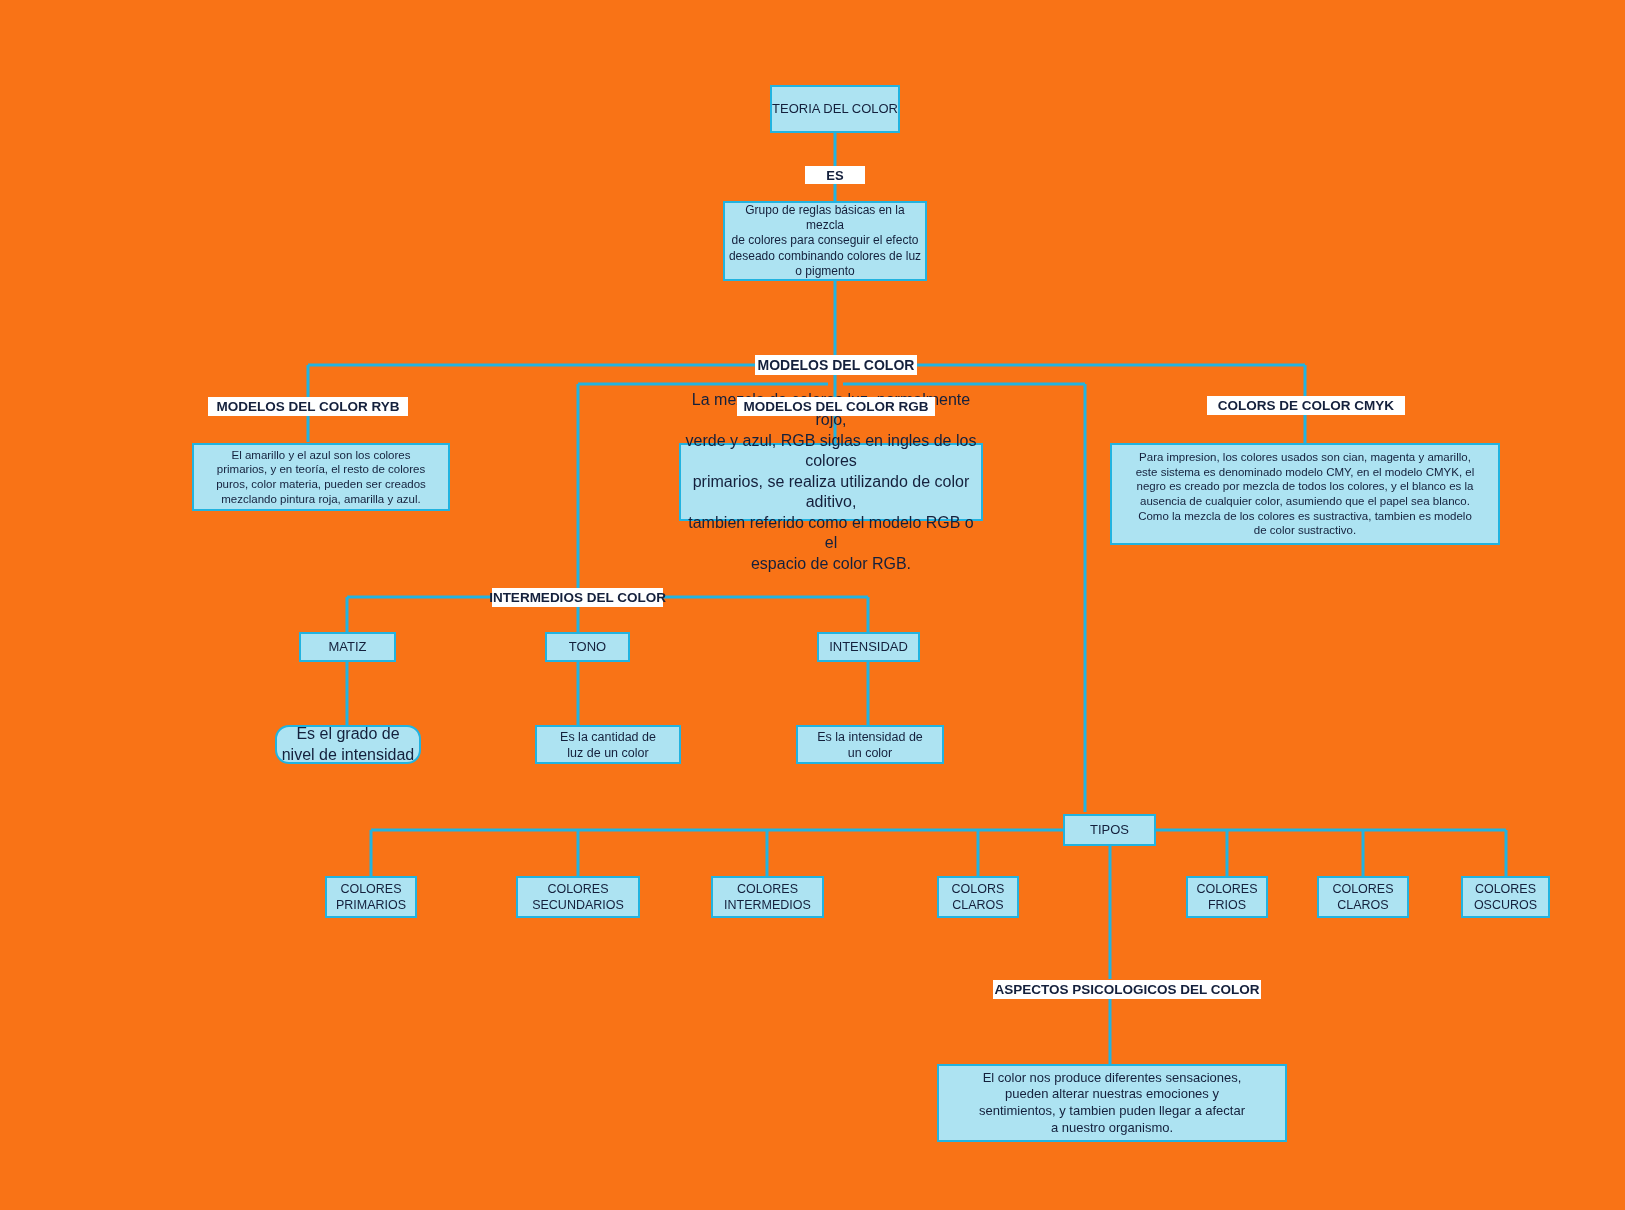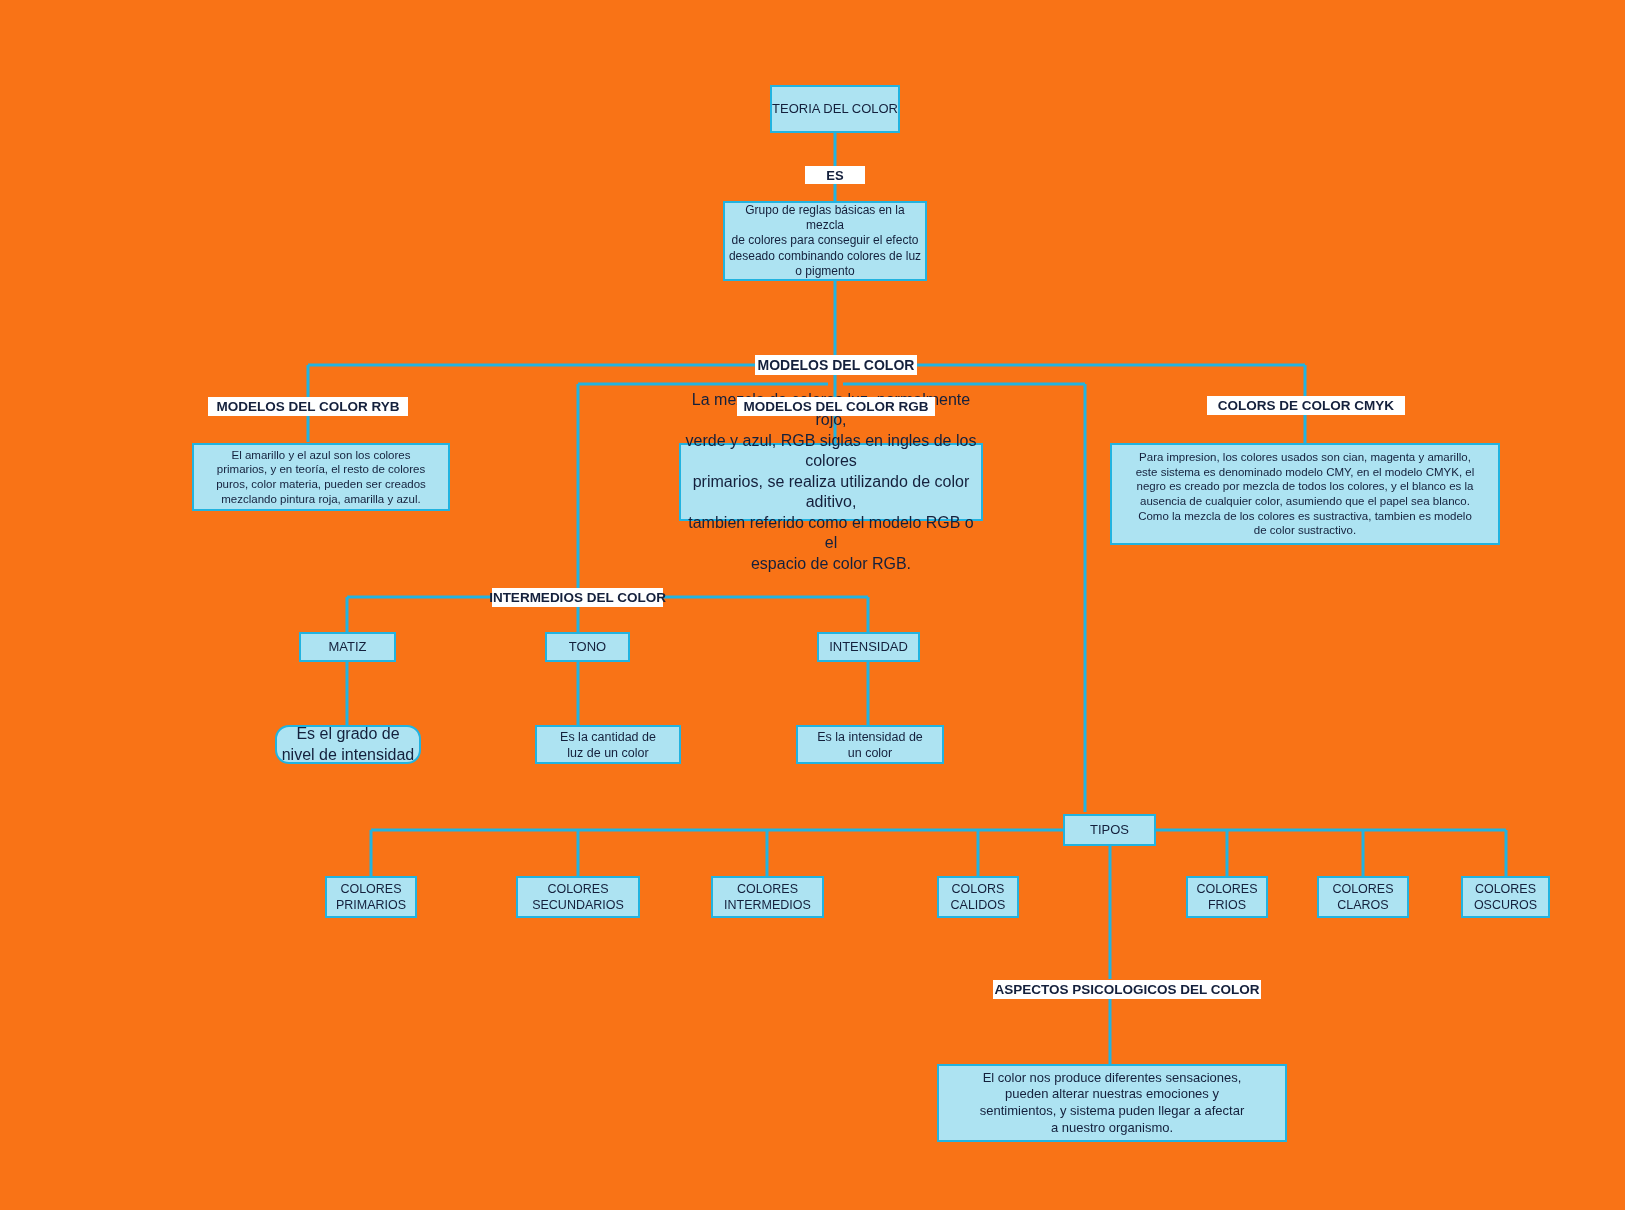--- a/index.html
+++ b/index.html
@@ -173,28 +173,28 @@
 
   <div class="node" style="left:1063px; top:814px; width:93px; height:32px; font-size:13px;">TIPOS</div>
 
   <div class="node bold" style="left:325px; top:876px; width:92px; height:42px; font-size:12.5px;">COLORES
 PRIMARIOS</div>
   <div class="node bold" style="left:516px; top:876px; width:124px; height:42px; font-size:12.5px;">COLORES
 SECUNDARIOS</div>
   <div class="node bold" style="left:711px; top:876px; width:113px; height:42px; font-size:12.5px;">COLORES
 INTERMEDIOS</div>
   <div class="node bold" style="left:937px; top:876px; width:82px; height:42px; font-size:12.5px;">COLORS
-CALIDOS</div>
+CLAROS</div>
   <div class="node bold" style="left:1186px; top:876px; width:82px; height:42px; font-size:12.5px;">COLORES
 FRIOS</div>
   <div class="node bold" style="left:1317px; top:876px; width:92px; height:42px; font-size:12.5px;">COLORES
 CLAROS</div>
   <div class="node bold" style="left:1461px; top:876px; width:89px; height:42px; font-size:12.5px;">COLORES
 OSCUROS</div>
 
   <div class="label" style="left:993px; top:980px; width:268px; height:19px; font-size:13.5px;">ASPECTOS PSICOLOGICOS DEL COLOR</div>
 
   <div class="node bold" style="left:937px; top:1064px; width:350px; height:78px; font-size:13px;">El color nos produce diferentes sensaciones,
 pueden alterar nuestras emociones y
-sentimientos, y sistema puden llegar a afectar
+sentimientos, y tambien puden llegar a afectar
 a nuestro organismo.</div>
 
 </div>
 
 </body></html>

